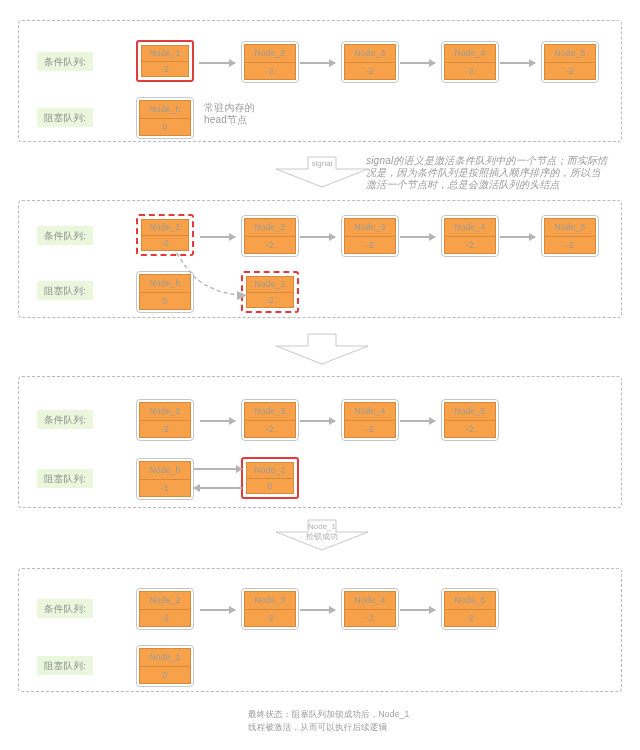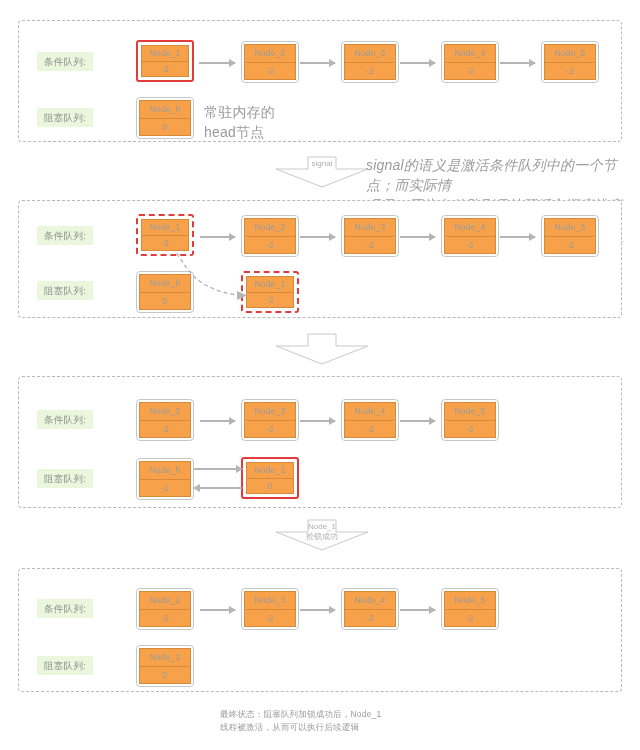--- a/index.html
+++ b/index.html
@@ -112,22 +112,22 @@
 
   
   .curve {
     position: absolute;
     pointer-events: none;
   }
 
   
   .note {
     position: absolute;
-    font-size: 14px;
-    line-height: 20px;
+    font-size: 10px;
+    line-height: 12px;
     color: #9b9b9b;
     white-space: pre-line;
     letter-spacing: 0.2px;
   }
 
   
   .block-arrow {
     position: absolute;
     width: 100px;
     height: 34px;
@@ -376,14 +376,14 @@
   <div class="arrow-h" style="left:381px; top:40px; width:35px;"></div>
 
   <div class="node" style="left:117px; top:76px;">
     <div class="inner">
       <div class="cell top">Node_1</div>
       <div class="cell">0</div>
     </div>
   </div>
 </div>
 
-<div class="caption" style="left:220px; top:708px; width:290px;">最终状态：阻塞队列加锁成功后，Node_1
+<div class="caption" style="left:248px; top:708px; width:290px;">最终状态：阻塞队列加锁成功后，Node_1
 线程被激活，从而可以执行后续逻辑</div>
 
 </body></html>

